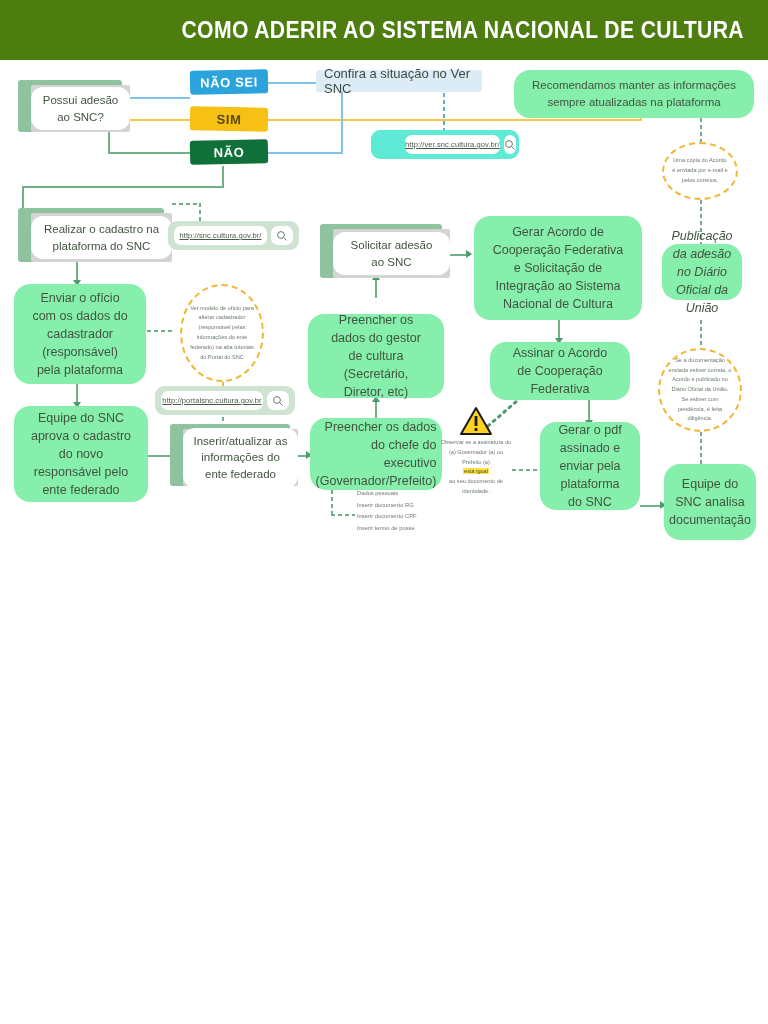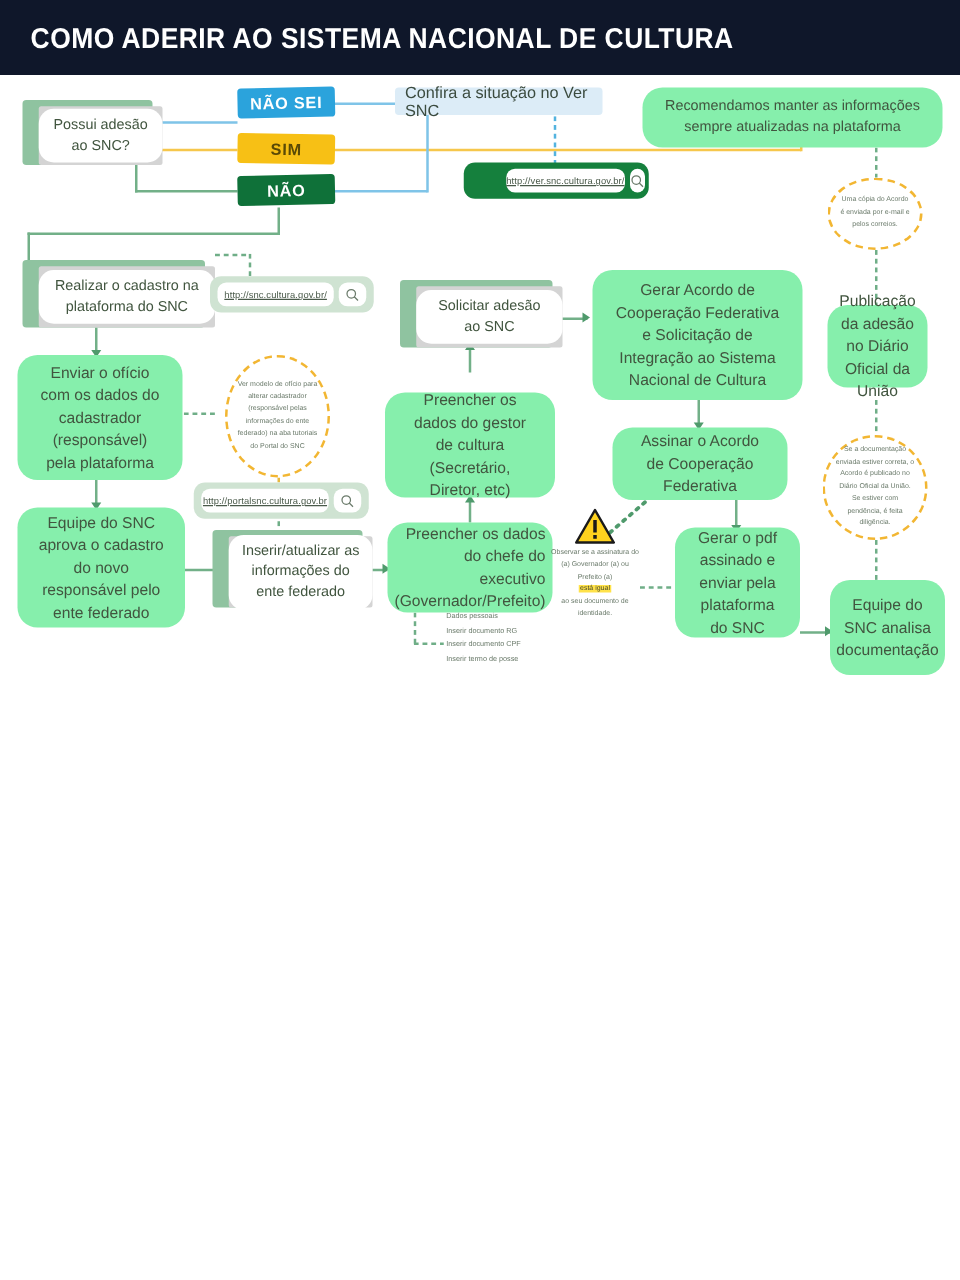--- a/index.html
+++ b/index.html
@@ -7,21 +7,21 @@
   body{
     width:768px;height:1024px;position:relative;overflow:hidden;
     font-family:"Liberation Sans", sans-serif;
     color:#3b4b3f;
   }
   #canvas{position:absolute;inset:0;width:768px;height:1024px;}
 
   
   .header{
     position:absolute;left:0;top:0;width:768px;height:60px;
-    background:#0f172a;display:flex;align-items:center;justify-content:flex-start;
+    background:#4d7c0f;display:flex;align-items:center;justify-content:flex-end;
   }
   .header-title{
     color:#ffffff;font-weight:bold;font-size:23px;letter-spacing:.4px;
     font-family:"Liberation Sans", sans-serif;
     transform:scaleX(.92);white-space:nowrap;
   }
 
   
   .node{position:absolute;box-sizing:border-box;}
 
@@ -64,21 +64,21 @@
   
   .bluestrip{
     position:absolute;background:#dcecf7;border-radius:3px;
     display:flex;align-items:center;justify-content:center;
     font-size:13px;color:#3b4b3f;padding:3px 8px;box-sizing:border-box;
   }
 
   
   .urlbar{position:absolute;border-radius:9px;box-sizing:border-box;
     display:flex;align-items:center;gap:4px;padding:4px 6px;}
-  .urlbar.blue{background:#15803d;padding-left:34px;}
+  .urlbar.blue{background:#5eead4;padding-left:34px;}
   .urlbar.green{background:#cfe3d2;}
   .urlbar .field{
     flex:1;background:#ffffff;border-radius:7px;height:19px;
     display:flex;align-items:center;justify-content:center;
   }
   .urlbar .field span{
     font-size:7.5px;text-decoration:underline;color:#4a5a4a;
     white-space:nowrap;letter-spacing:.1px;
   }
   .urlbar .mag{
@@ -248,21 +248,21 @@
           <circle cx="5" cy="5" r="3.4" fill="none" stroke="#6a7a6a" stroke-width="1"></circle>
           <line x1="7.4" y1="7.4" x2="10.4" y2="10.4" stroke="#6a7a6a" stroke-width="1"></line>
         </svg>
     </div>
   </div>
 
   <div class="circlenote" style="left:662px;top:142px;width:76px;height:58px;">
     <span>Uma cópia do Acordo é enviada por e-mail e pelos correios.</span>
   </div>
 
-  <div class="node mint lg" style="left:662px;top:244px;width:80px;height:66px;">
+  <div class="node mint lg" style="left:662px;top:244px;width:80px;height:56px;font-style:italic;">
     <span>Publicação da adesão no Diário Oficial da União</span>
   </div>
 
   <div class="circlenote" style="left:658px;top:348px;width:84px;height:84px;">
     <span>Se a documentação enviada estiver correta, o Acordo é publicado no Diário Oficial da União. Se estiver com pendência, é feita diligência.</span>
   </div>
 
   <div class="node mint lg" style="left:664px;top:464px;width:92px;height:76px;">
     <span>Equipe do SNC analisa documentação</span>
   </div>

